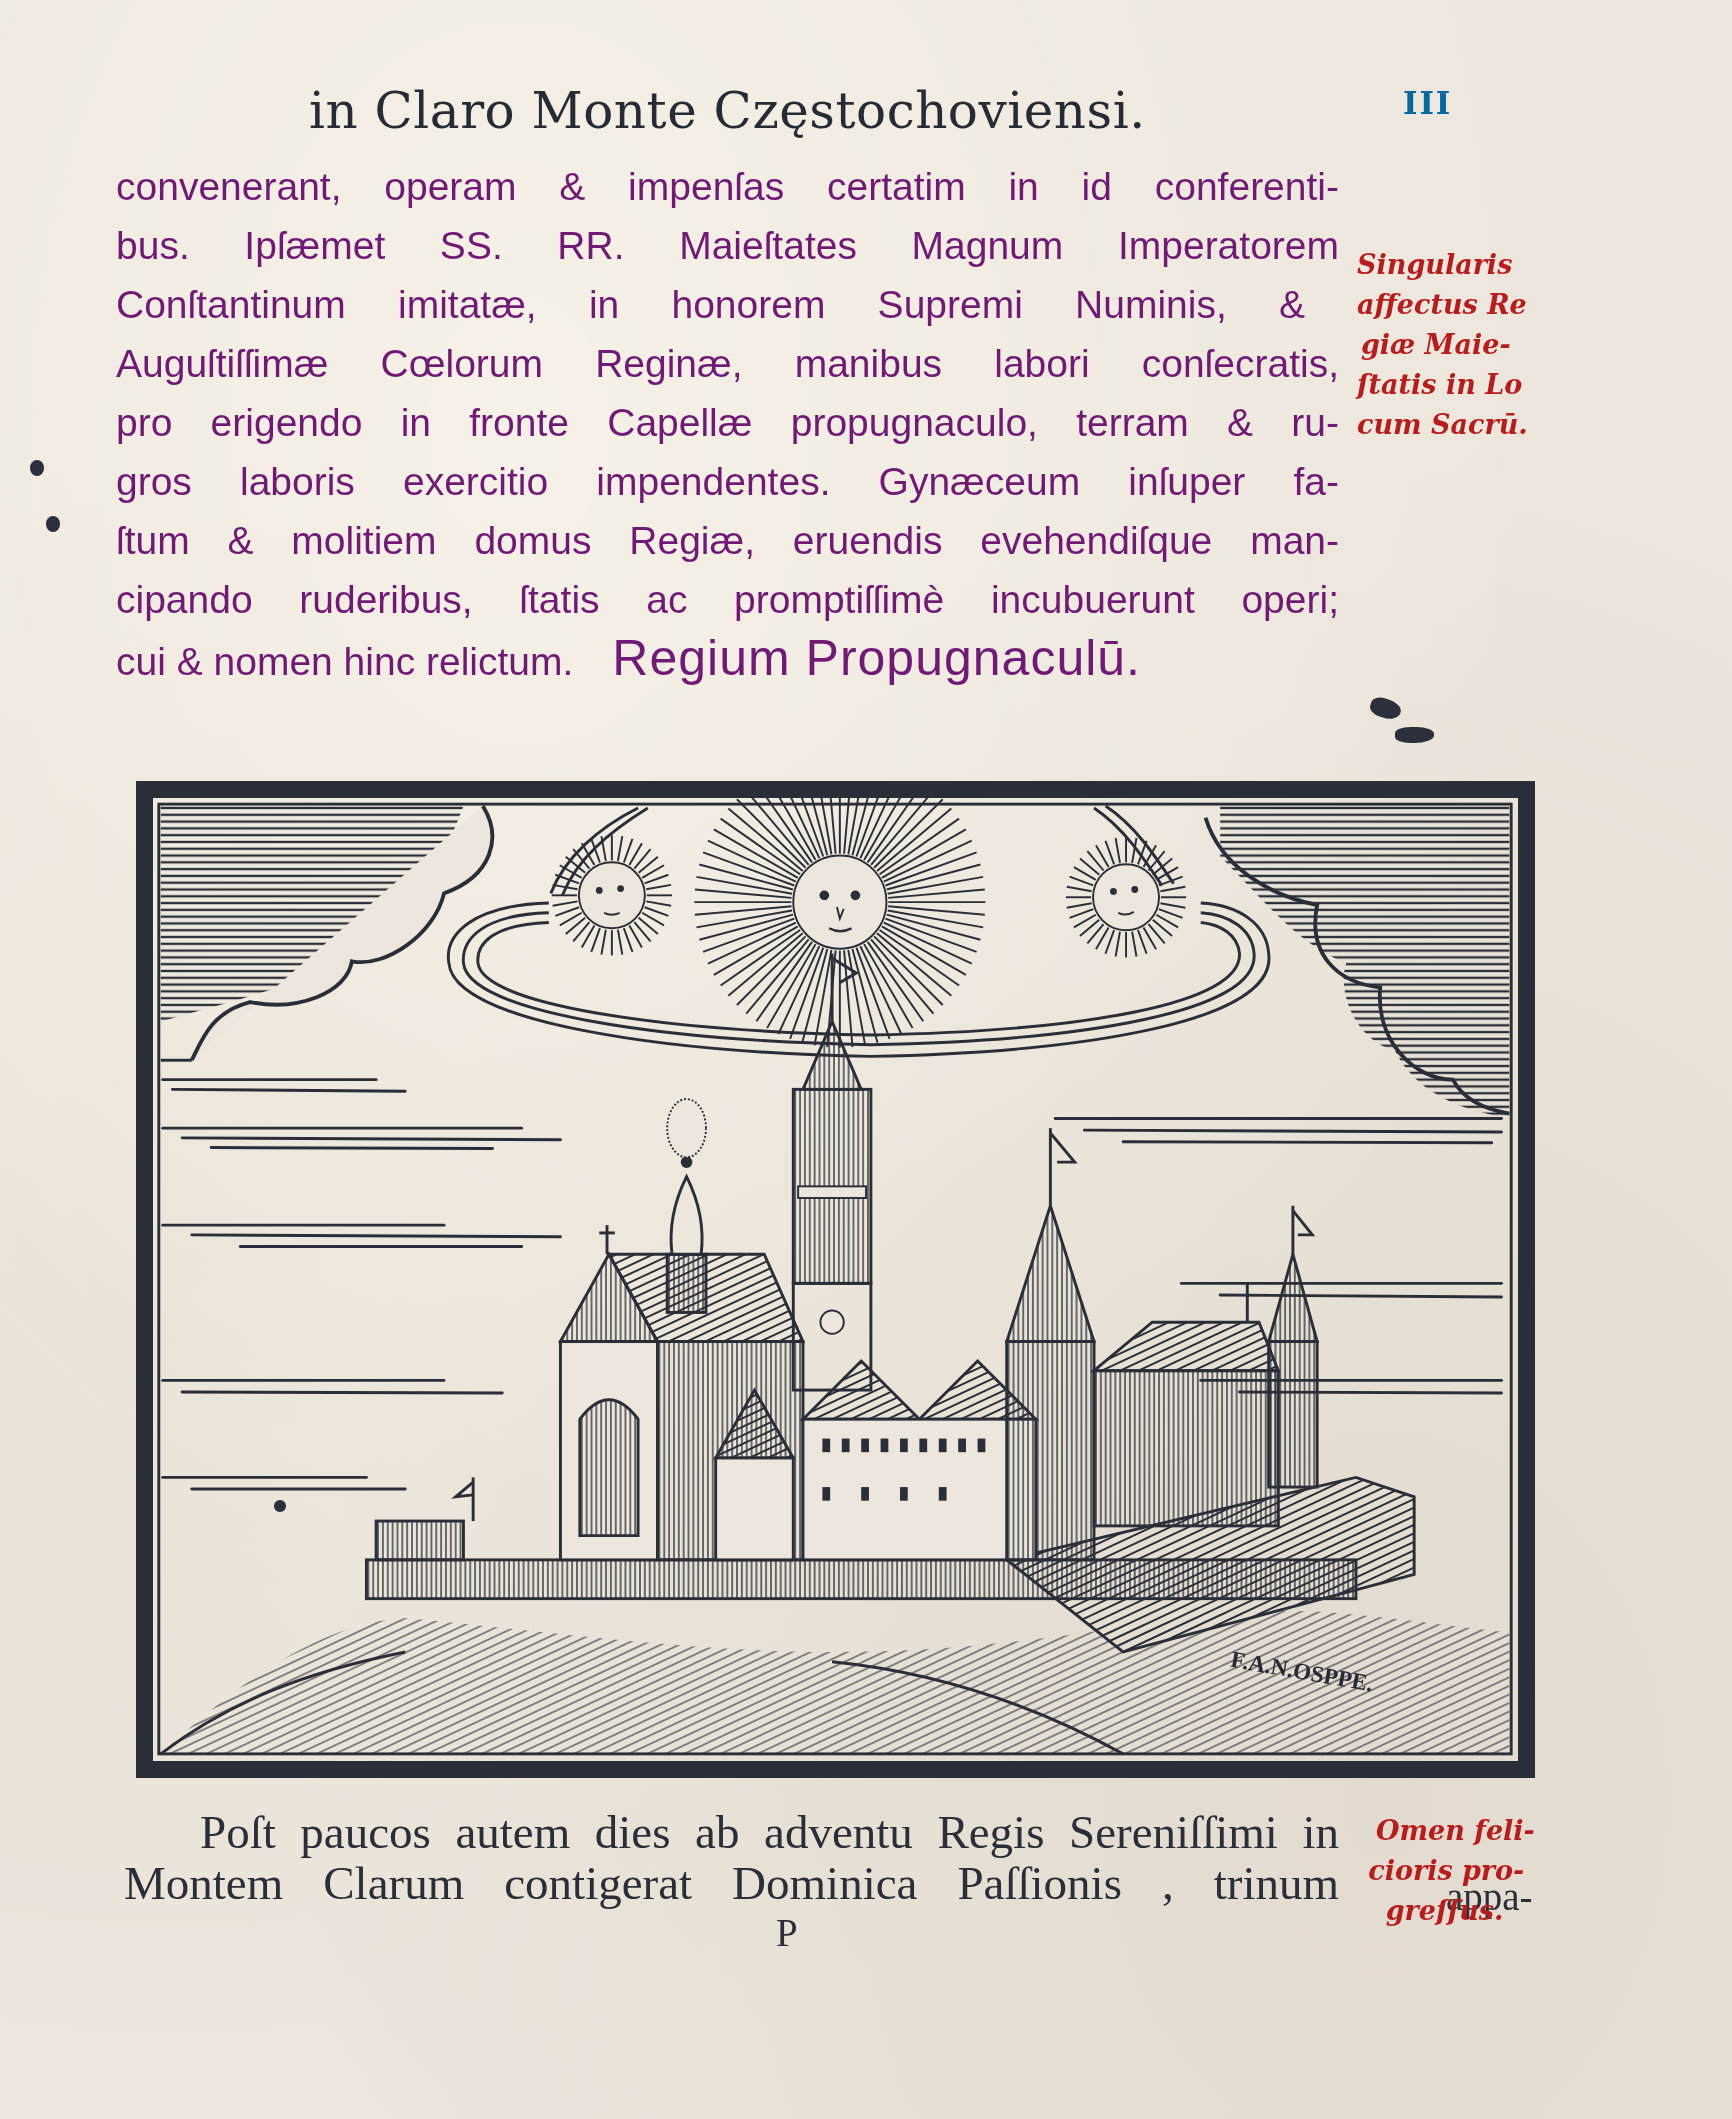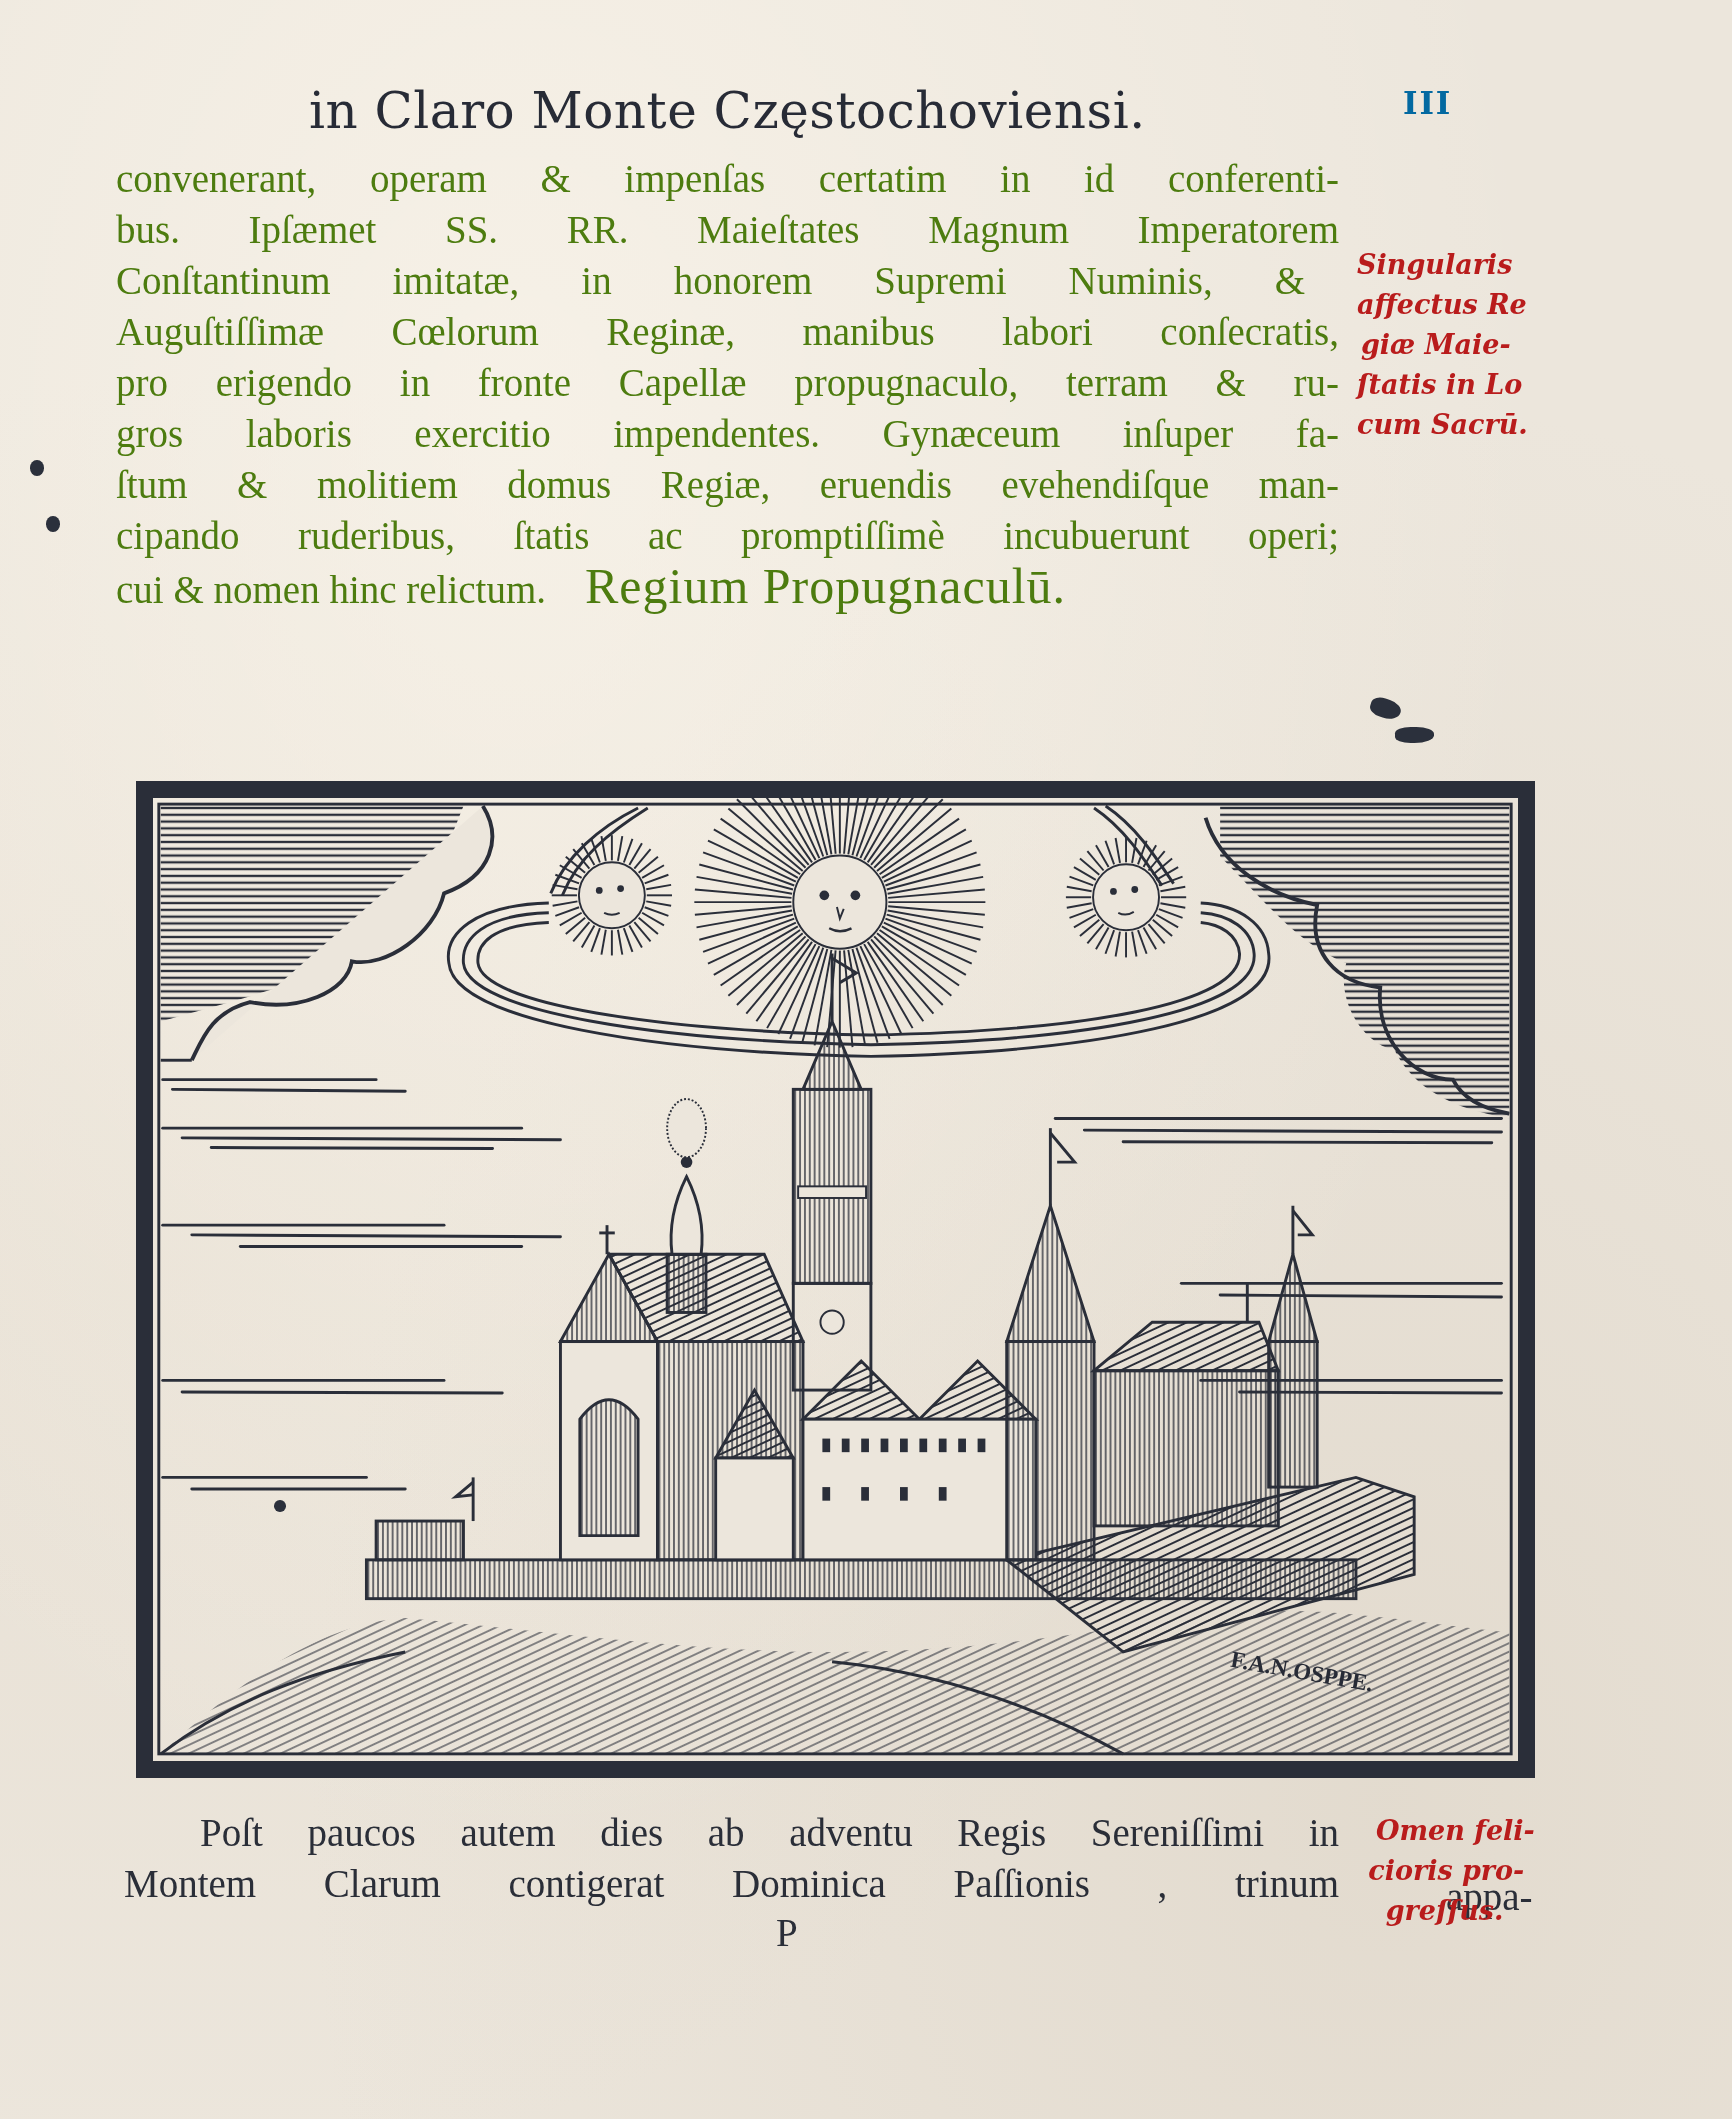--- a/index.html
+++ b/index.html
@@ -15,39 +15,39 @@
   }
   .abs { position:absolute; }
   .running-head {
     left:309px; top:82px; font-size:50px; letter-spacing:0.5px;
     font-family:"DejaVu Serif", serif; color:#272b36; white-space:nowrap;
   }
   .page-num { left:1403px; top:85px; font-size:31px; letter-spacing:1.9px; font-weight:bold; color:#0369a1; }
   .body-block { left:116px; top:153px; width:1223px; }
   .line {
     display:block; height:51px; line-height:51px; font-size:39px;
-    font-family:Liberation Serif, serif; white-space:nowrap; text-align:justify;
-    text-align-last:justify; color:#4d7c0f;
+    font-family:Liberation Sans, sans-serif; white-space:nowrap; text-align:justify;
+    text-align-last:justify; color:#701a75;margin-top:8px;
   }
   .line.last { text-align-last:left; }
   .heading-inline { font-size:50px; margin-left:39px; letter-spacing:1px; }
   .margin-note {
     font-family:"DejaVu Serif", serif; font-style:italic; font-weight:bold;
     font-size:27px; line-height:40px; color:#b91c1c; white-space:nowrap;
   }
   .margin-note span { display:block; }
   .dot { width:13.6px; height:15.5px; border-radius:50%; background:#2b303c; }
   .ink-mark { background:#2b303c; border-radius:40% 45% 50% 40%; }
   .plate {
     left:136px; top:781px; width:1399px; height:997px; box-sizing:border-box;
     border:17.5px solid #2a2e39; background:transparent;
   }
   .plate svg { position:absolute; left:0; top:0; }
   .bottom-block { left:124px; top:1807px; width:1215px; }
-  .bottom-line { display:block; height:51px; line-height:51px; font-size:39px; font-family:"Liberation Serif",serif; white-space:nowrap; text-align:justify; text-align-last:justify; }
+  .bottom-line { display:block; height:51px; line-height:51px; font-size:47px; font-family:"Liberation Serif",serif; white-space:nowrap; text-align:justify; text-align-last:justify; }
   .bottom-line.indent { padding-left:76px; }
   .signature { left:776px; top:1910px; font-size:39px; font-family:"Liberation Serif", serif; }
   .catchword { left:1448px; top:1874px; font-size:39px; font-family:"Liberation Serif", serif; }
   .catchword { left:1446px; }
 </style>
 </head>
 <body>
 
 <div class="abs running-head">in Claro Monte Częstochoviensi.</div>
 <div class="abs page-num">III</div>

